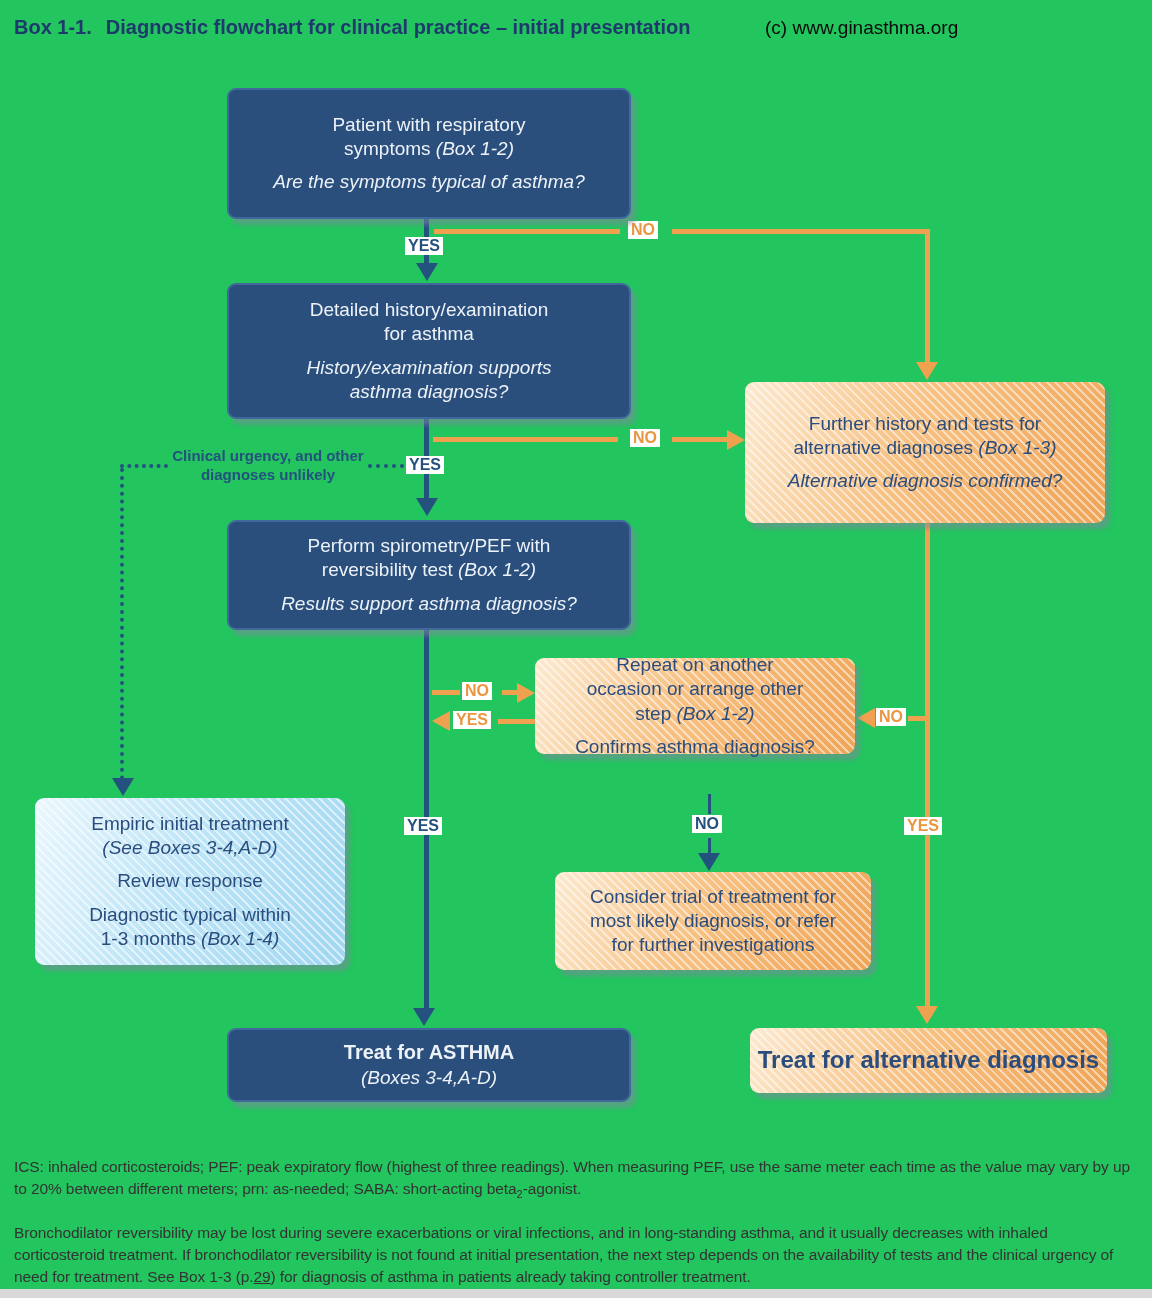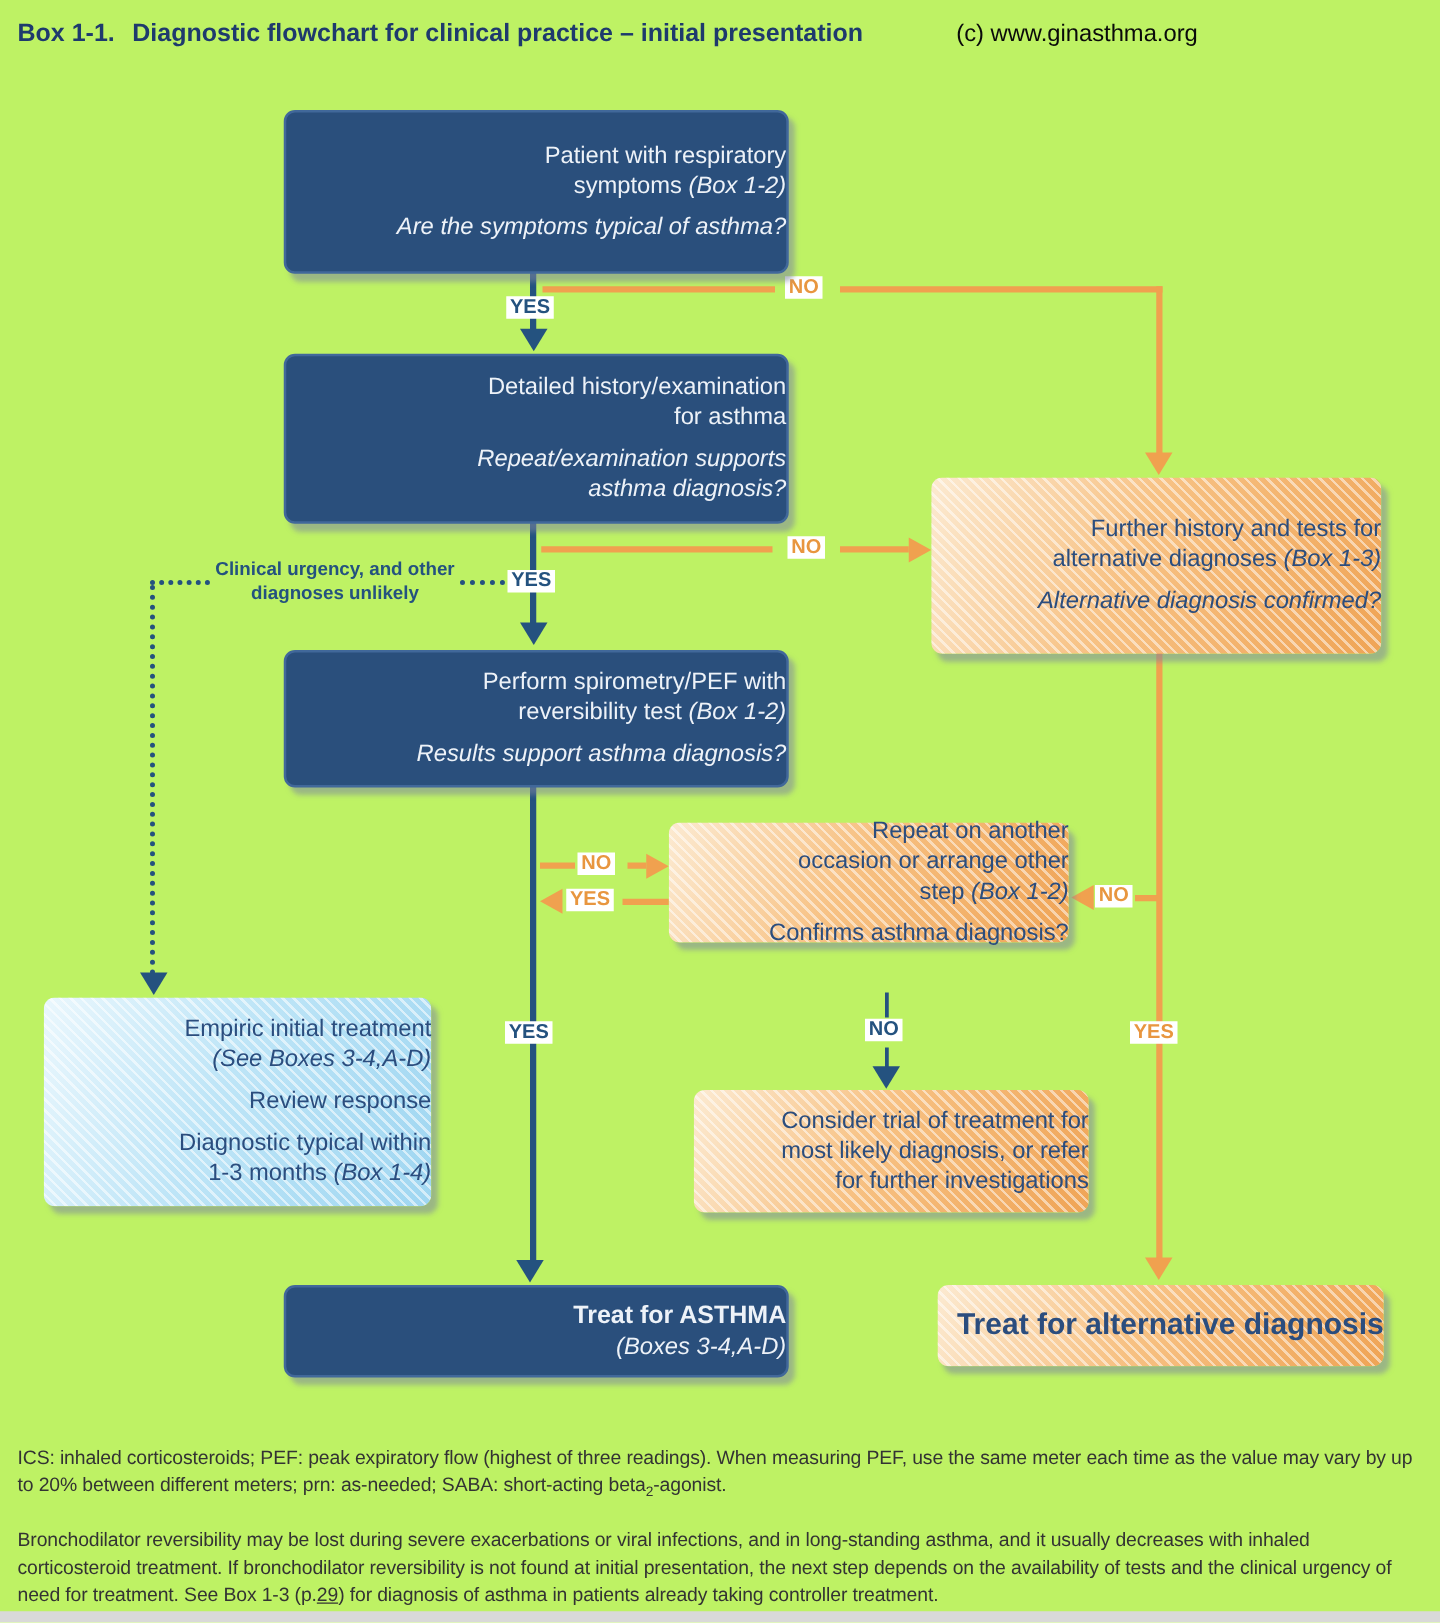--- a/index.html
+++ b/index.html
@@ -1,28 +1,28 @@
 <!DOCTYPE html>
 <html><head>
 <meta charset="utf-8">
 <style>
   html,body{margin:0;padding:0;background:#fff;}
   #stage{
-    position:relative;width:1152px;height:1298px;background:#bef264;
+    position:relative;width:1152px;height:1298px;background:#22c55e;
     font-family:"Liberation Sans", sans-serif;overflow:hidden;
   }
   .abs{position:absolute;}
   
   .doc-title{left:14px;top:16px;font-size:20px;font-weight:bold;color:#1E3A6D;white-space:nowrap;}
   .doc-title .box-label{margin-right:14px;}
   .credit{left:765px;top:17px;font-size:19px;color:#0a0a0a;white-space:nowrap;}
   
   .node{
     position:absolute;border-radius:9px;display:flex;flex-direction:column;
-    justify-content:center;align-items:flex-end;text-align:center;
+    justify-content:center;align-items:center;text-align:center;
     font-size:19px;line-height:1.27;box-shadow:5px 6px 4px rgba(125,135,158,.55);
   }
   .navy{background:#2A4F7C;border:2px solid #41689A;color:#EDF2F8;}
   .orangebox{
     color:#2B4D7E;
     background-image:
       repeating-linear-gradient(45deg, rgba(255,255,255,.5) 0 2px, rgba(255,255,255,0) 2px 6px),
       linear-gradient(115deg,#FCEAD1 0%,#F7C183 45%,#EFA456 100%);
   }
   .bluebox{
@@ -125,21 +125,21 @@
 
   <div class="node navy" style="left:227px;top:88px;width:400px;height:127px;">
     <div><span>Patient with respiratory</span></div>
     <div><span>symptoms </span><span class="it">(Box 1-2)</span></div>
     <div class="q it">Are the symptoms typical of asthma?</div>
   </div>
 
   <div class="node navy" style="left:227px;top:283px;width:400px;height:132px;">
     <div>Detailed history/examination</div>
     <div>for asthma</div>
-    <div class="q it">Repeat/examination supports</div>
+    <div class="q it">History/examination supports</div>
     <div class="it">asthma diagnosis?</div>
   </div>
 
   <div class="node navy" style="left:227px;top:520px;width:400px;height:106px;">
     <div>Perform spirometry/PEF with</div>
     <div><span>reversibility test </span><span class="it">(Box 1-2)</span></div>
     <div class="q it">Results support asthma diagnosis?</div>
   </div>
 
   <div class="node orangebox" style="left:745px;top:382px;width:360px;height:141px;">

